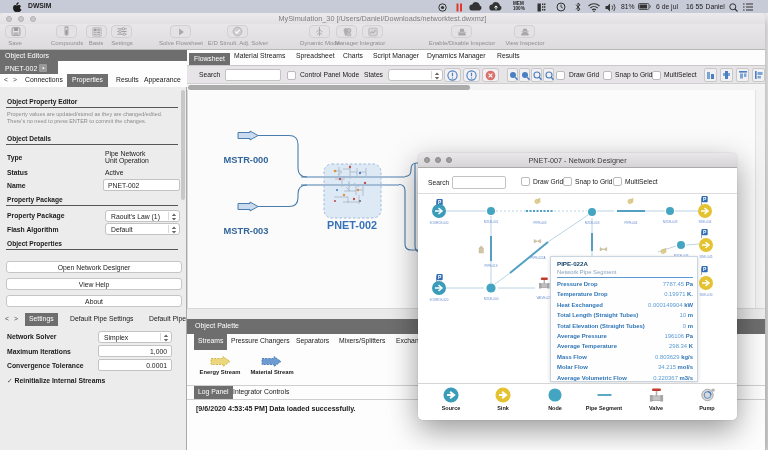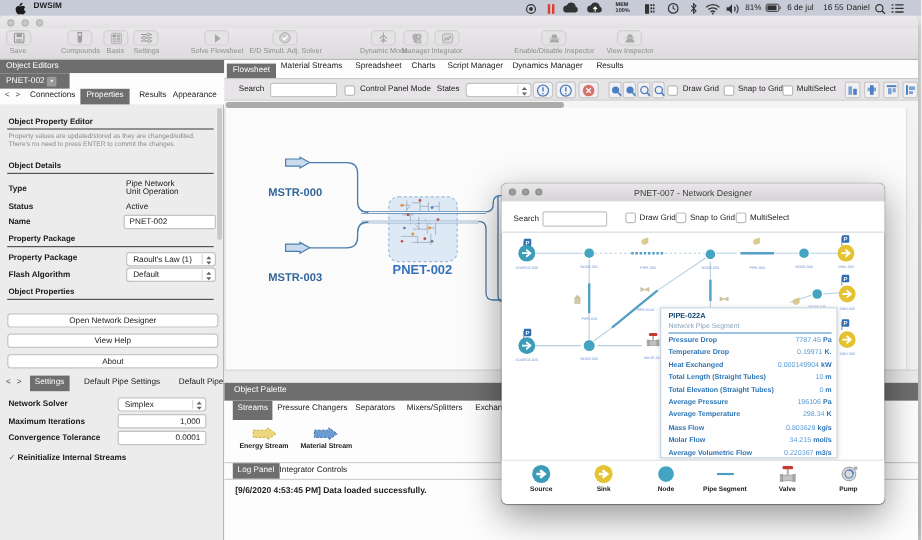--- a/index.html
+++ b/index.html
@@ -50,20 +50,21 @@
 </style>
 </head>
 <body>
 <div id="screen">
 
   <div id="appwin" class="abs">
     <div id="titlebar" class="abs">
       <div class="tl" style="left:6px;"></div>
       <div class="tl" style="left:18px;"></div>
       <div class="tl" style="left:30px;"></div>
+      <div id="wintitle">MySimulation_30 [/Users/Daniel/Downloads/networktest.dwxmz]</div>
     </div>
     <div id="toolbar" class="abs">
 
       <div class="tbtn" style="left:5px; width:21px;"></div>
       <svg style="left:10.5px; top:2.5px;" width="10" height="10" viewBox="0 0 13 14">
           <rect x="1" y="1" width="11" height="11" rx="1.5" fill="none" stroke="#9a9a9a" stroke-width="1.4"></rect>
           <rect x="3.5" y="1.5" width="6" height="4" fill="#9a9a9a"></rect>
           <rect x="3" y="7.5" width="7" height="4.5" fill="#b5b5b5"></rect>
         </svg>
       <div class="tlabel" style="left:-5px; width:40px;">Save</div>

